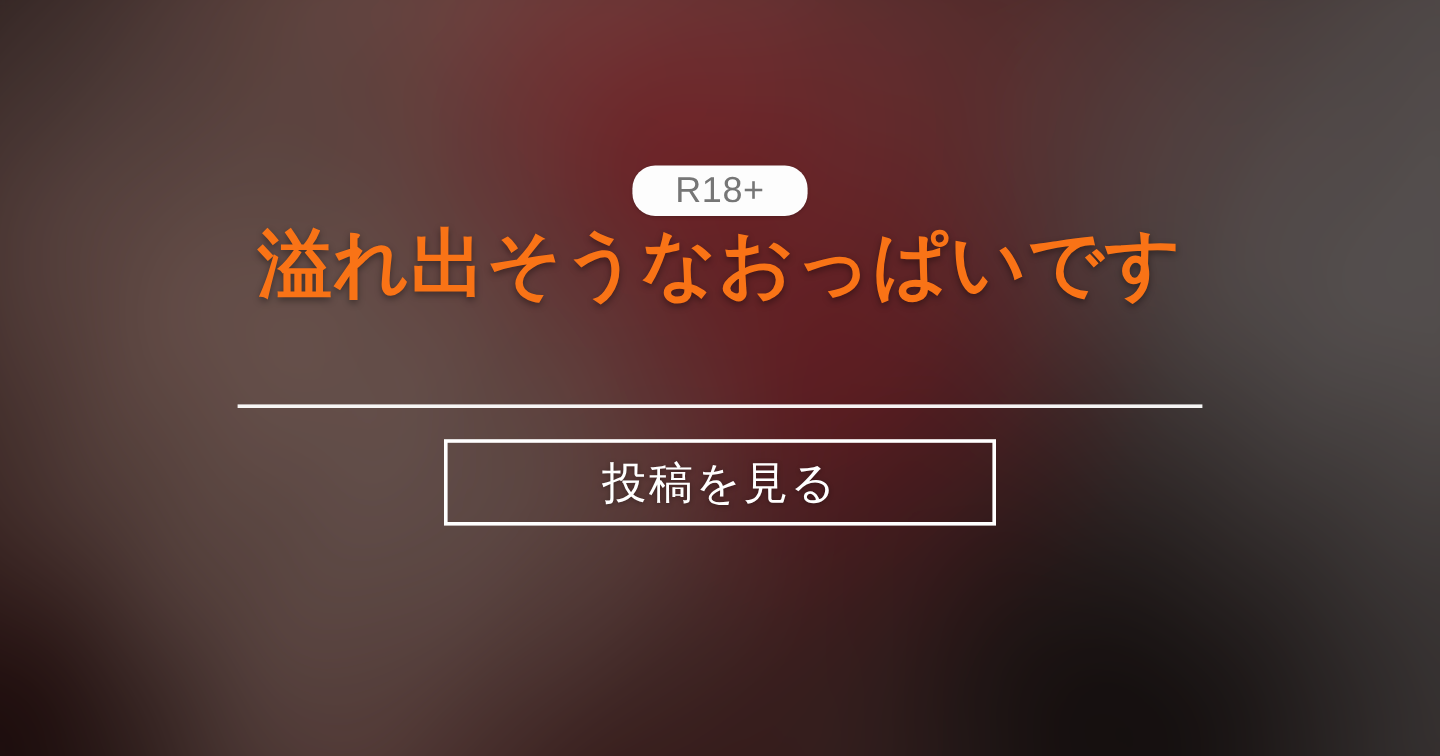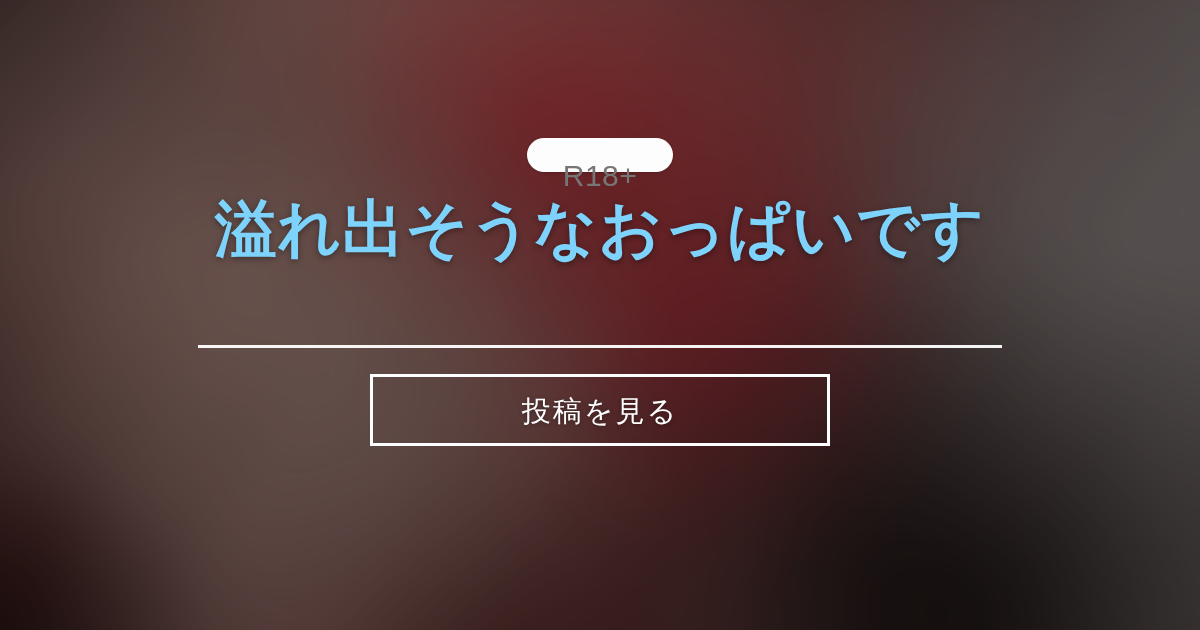--- a/index.html
+++ b/index.html
@@ -81,38 +81,38 @@
   .content {
     position: absolute;
     inset: 0;
     display: flex;
     flex-direction: column;
     align-items: center;
   }
 
   .rating-badge {
     margin-top: 138px;
-    height: 32px;
+    height: 42px;
     min-width: 146px;
     box-sizing: border-box;
-    padding: 17px 20px;
+    padding: 0 20px;
     background: #fdfdfd;
     border-radius: 19px;
     color: #767676;
     font-size: 30px;
     line-height: 42px;
     letter-spacing: .5px;
     text-align: center;
     font-weight: 400;
     box-shadow: 0 1px 3px rgba(0,0,0,.18);
   }
 
   .title {
-    margin-top: 22px;
-    color: #7dd3fc;
+    margin-top: 6px;
+    color: #f97316;
     font-size: 62px;
     font-weight: 700;
     line-height: 1.12;
     letter-spacing: 1px;
     text-align: center;
     text-shadow: 0 2px 6px rgba(0,0,0,.38);
     max-width: 1060px;
   }
 
   .divider {
@@ -133,21 +133,21 @@
   }
 
   .cta-button {
     margin-top: 26px;
     width: 460px;
     height: 72px;
     box-sizing: border-box;
     border: 3px solid #ffffff;
     background: transparent;
     color: #ffffff;
-    font-size: 29px;
+    font-size: 37px;
     font-weight: 400;
     letter-spacing: 2px;
     line-height: 66px;
     text-align: center;
     cursor: pointer;
     font-family: inherit;
     text-shadow: 0 1px 4px rgba(0,0,0,.35);
   }
 </style>
 </head>

